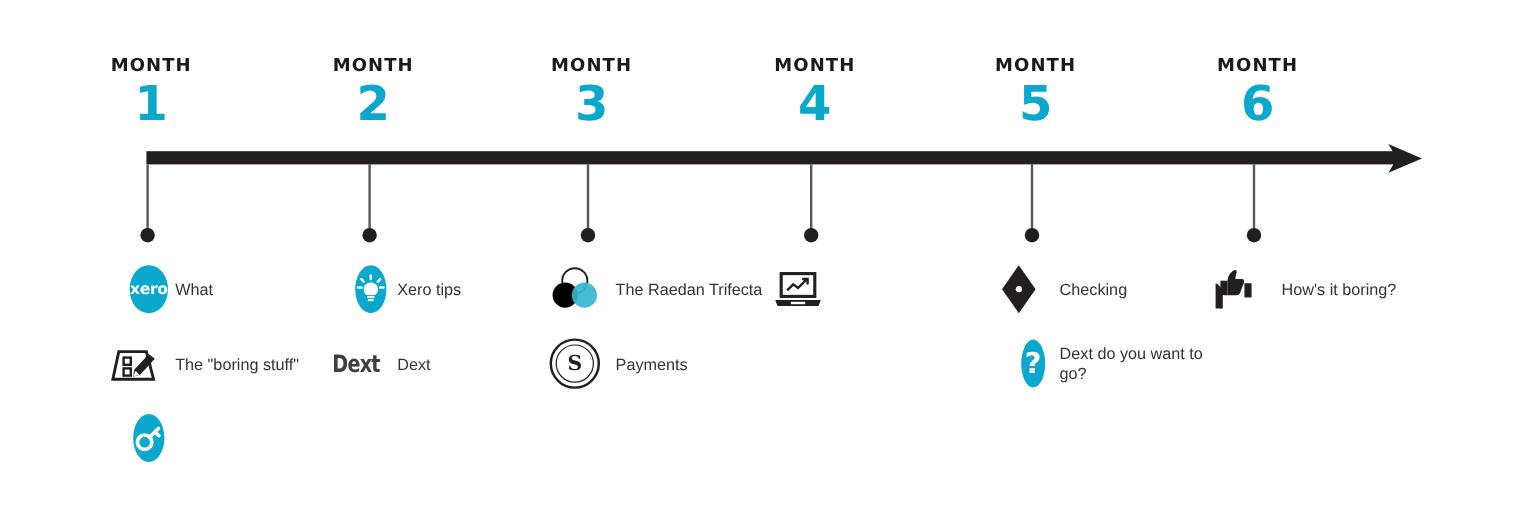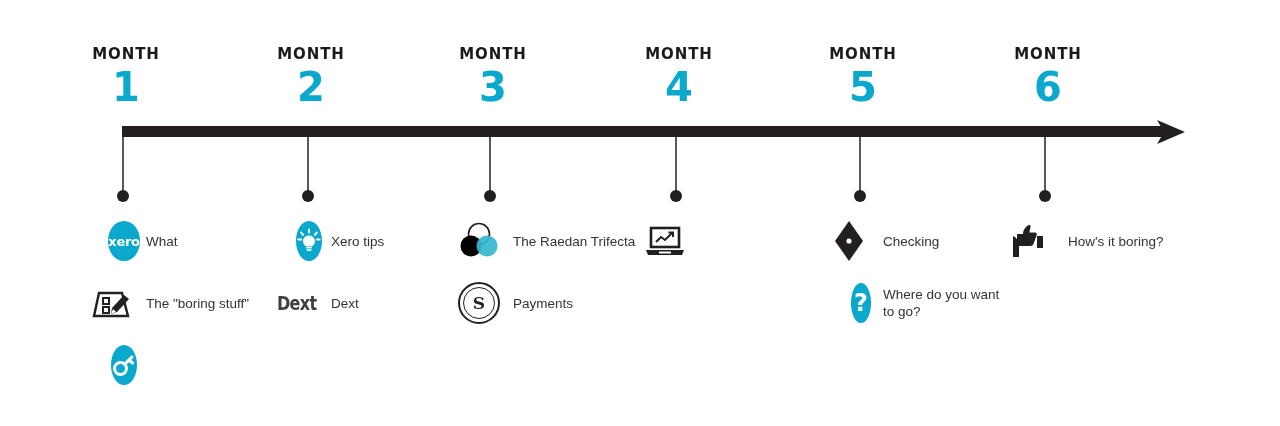--- a/index.html
+++ b/index.html
@@ -354,21 +354,21 @@
         </div>
         <div class="item-label">Checking</div>
       </div>
 
       <div class="item">
         <div class="item-icon">
           <div class="circ circ-cyan">
             <span class="qmark">?</span>
           </div>
         </div>
-        <div class="item-label">Where do you want to go?</div>
+        <div class="item-label">Dext do you want to go?</div>
       </div>
 
     </div>
   </div>
 
   <div class="col" style="left:1000px;">
     <div class="col-head">
       <div class="month-word">MONTH</div>
       <div class="month-num">6</div>
     </div>

